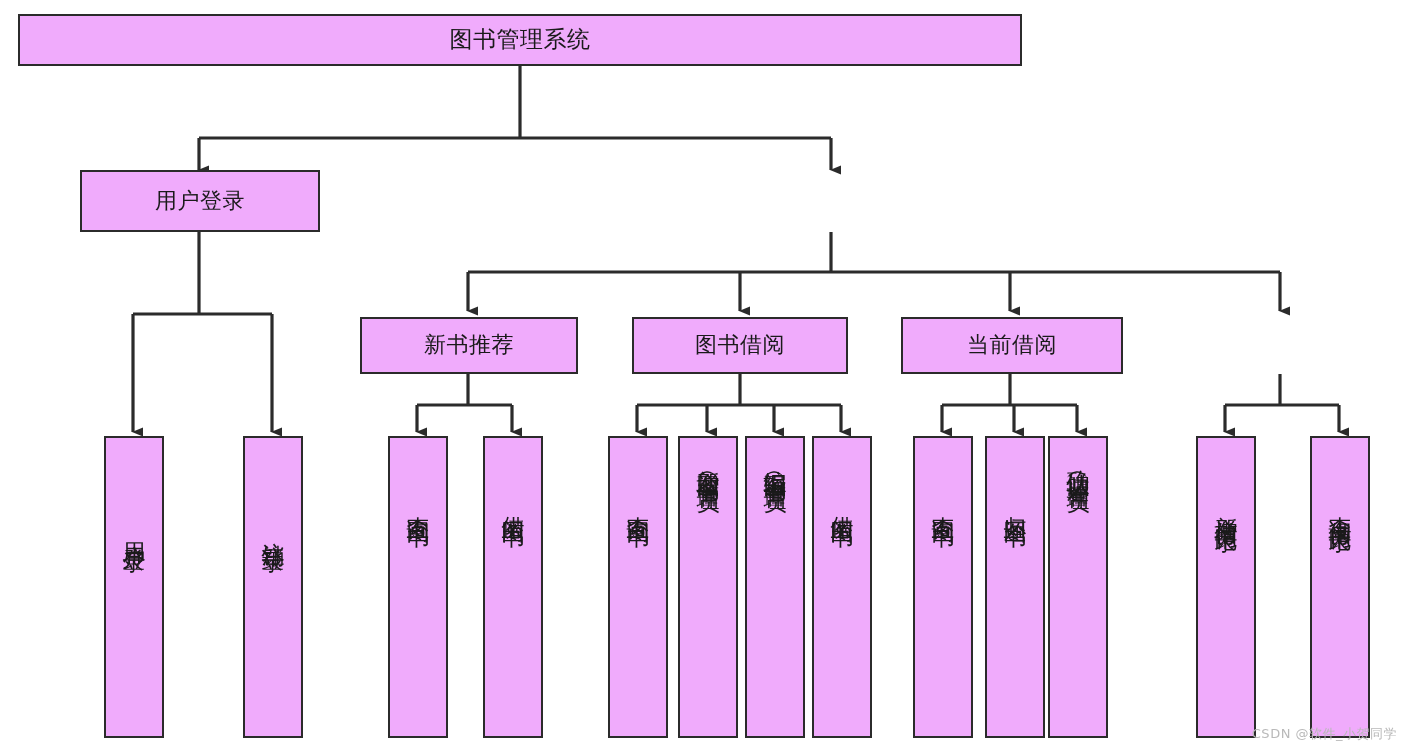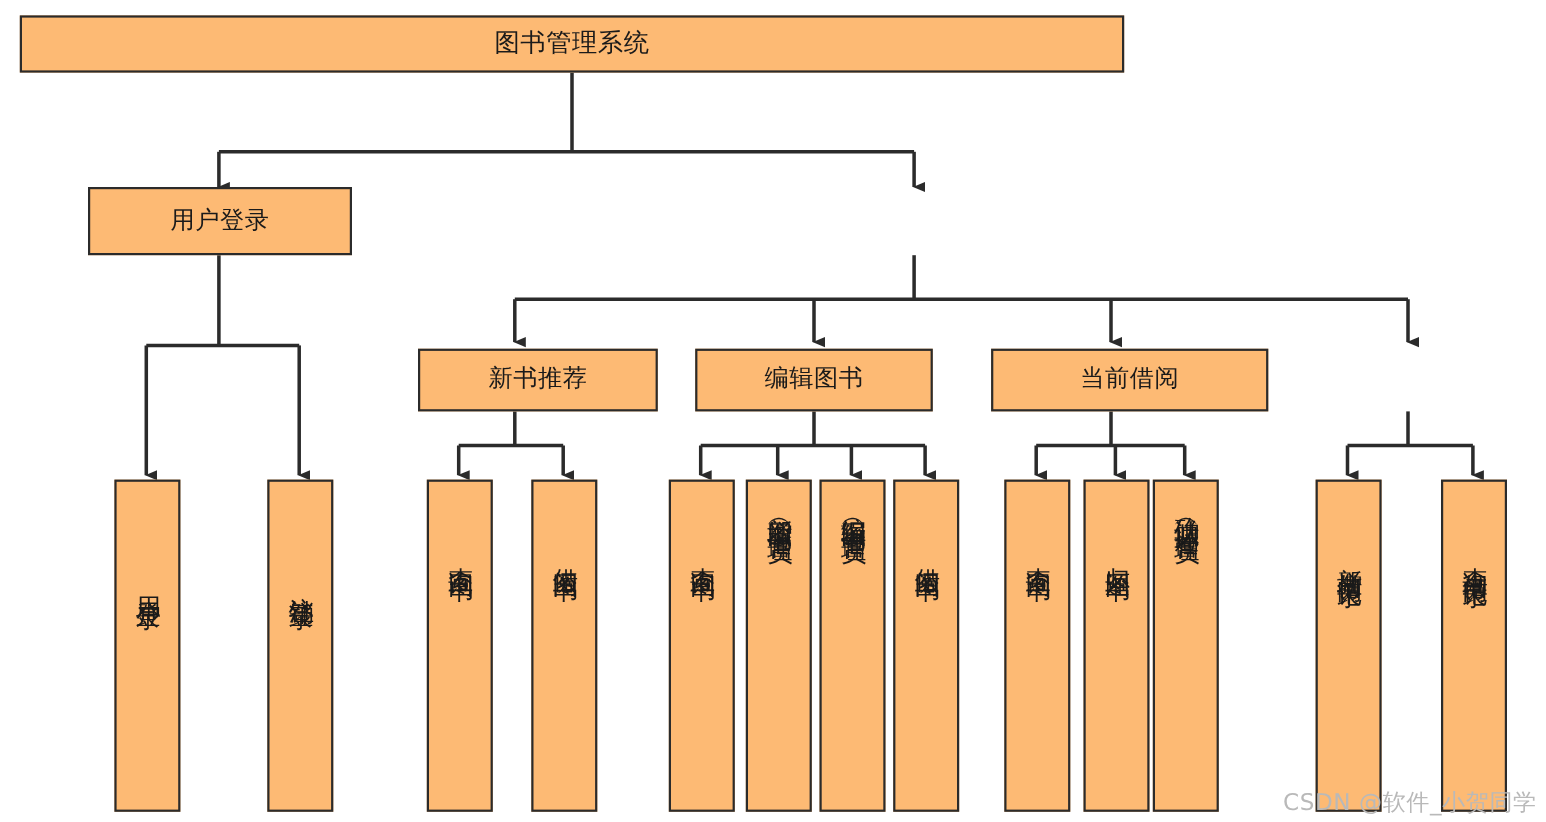--- a/index.html
+++ b/index.html
@@ -22,21 +22,21 @@
     position: absolute;
     left: 0;
     top: 0;
     width: 1405px;
     height: 747px;
     pointer-events: none;
   }
   .node {
     position: absolute;
     box-sizing: border-box;
-    background: #fdba74;
+    background: #f0abfc;
     border: 2px solid #2b2b2b;
     display: flex;
     align-items: center;
     justify-content: center;
     text-align: center;
     color: #1a1a1a;
     z-index: 2;
   }
   .node-label {
     display: block;
@@ -73,21 +73,21 @@
   .node.vert.mid .node-label {
     padding-top: 52px;
   }
   .node.vert.tall .node-label {
     padding-top: 6px;
   }
   #watermark {
     position: absolute;
     right: 8px;
     bottom: 4px;
-    font-size: 21px;
+    font-size: 13px;
     color: #b9b9b9;
     letter-spacing: 0.5px;
     z-index: 5;
     white-space: nowrap;
   }
 </style>
 </head>
 <body>
 
 <div id="diagram-root">
@@ -144,27 +144,27 @@
   </svg>
 
   <div class="node horiz root" style="left:18px; top:14px; width:1004px; height:52px;">
     <span class="node-label">图书管理系统</span>
   </div>
 
   <div class="node horiz" style="left:80px; top:170px; width:240px; height:62px;">
     <span class="node-label">用户登录</span>
   </div>
 
-  <div class="node horiz" style="left:360px; top:317px; width:218px; height:57px;margin-left:20px;">
+  <div class="node horiz" style="left:360px; top:317px; width:218px; height:57px;">
     <span class="node-label">新书推荐</span>
   </div>
   <div class="node horiz" style="left:632px; top:317px; width:216px; height:57px;">
-    <span class="node-label">编辑图书</span>
-  </div>
-  <div class="node horiz" style="left:901px; top:317px; width:252px; height:57px;">
+    <span class="node-label">图书借阅</span>
+  </div>
+  <div class="node horiz" style="left:901px; top:317px; width:222px; height:57px;">
     <span class="node-label">当前借阅</span>
   </div>
 
   <div class="node vert short" style="left:104px; top:436px; width:60px; height:302px;">
     <span class="node-label">用户登录</span>
   </div>
   <div class="node vert short" style="left:243px; top:436px; width:60px; height:302px;">
     <span class="node-label">注销登录</span>
   </div>
 

